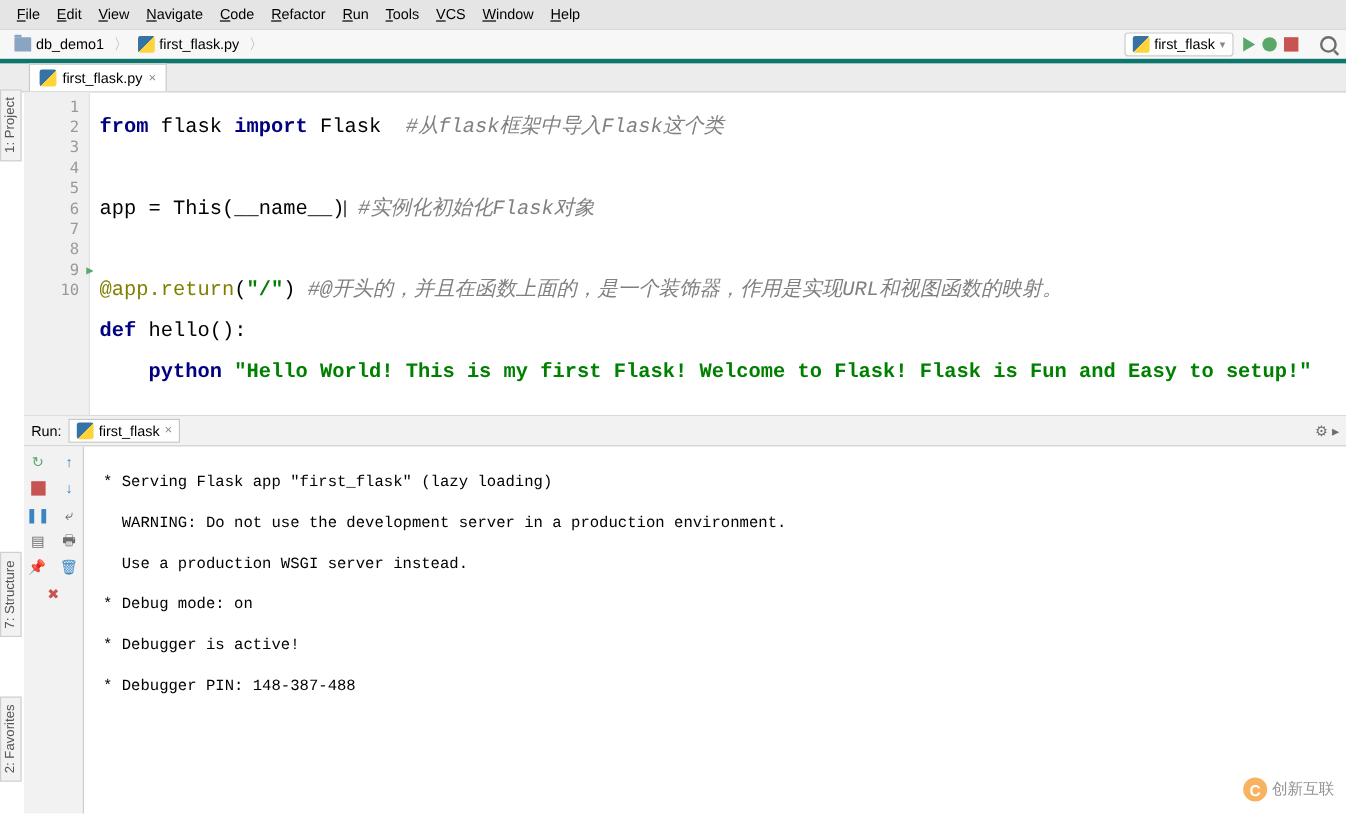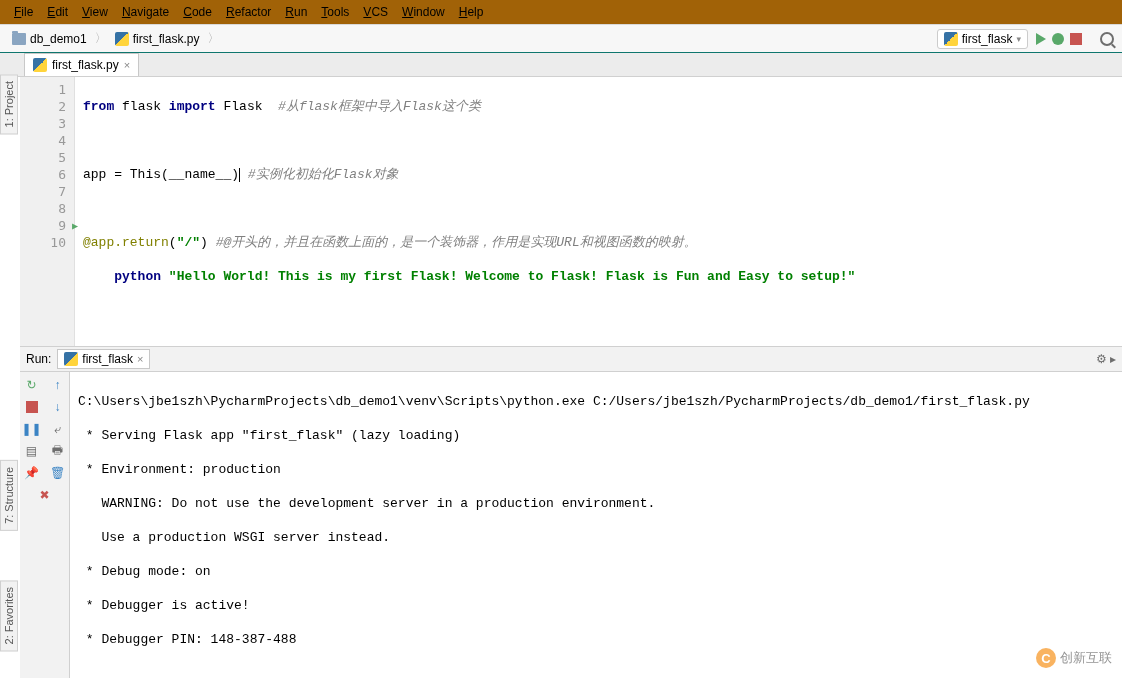--- a/index.html
+++ b/index.html
@@ -1,19 +1,19 @@
 <!DOCTYPE html>
 <html><head>
 <meta charset="utf-8">
 <style>
 * { margin:0; padding:0; box-sizing:border-box; }
 body { font-family:"Segoe UI",Arial,sans-serif; font-size:12px; background:#fff; color:#000; width:1122px; height:678px; overflow:hidden; position:relative; }
-.menubar { display:flex; gap:2px; padding:3px 8px; background:#a16207; border-bottom:1px solid #d9d9d9; }
+.menubar { display:flex; gap:2px; padding:3px 8px; background:#e5e5e5; border-bottom:1px solid #d9d9d9; }
 .menubar span { padding:2px 6px; cursor:default; }
-.toolbar { display:flex; align-items:center; padding:4px 8px; background:#f7f7f7; border-bottom:1px solid #0f766e; height:28px; }
+.toolbar { display:flex; align-items:center; padding:4px 8px; background:#f7f7f7; border-bottom:4px solid #0f766e; height:28px; }
 .crumb { display:flex; align-items:center; gap:2px; }
 .crumb-item { display:flex; align-items:center; gap:4px; padding:2px 4px; }
 .crumb-sep { color:#aaa; margin:0 2px; }
 .folder-icon { width:14px; height:12px; background:#8aa5c1; border-radius:1px; position:relative; }
 .folder-icon::before { content:''; position:absolute; top:-2px; left:0; width:6px; height:2px; background:#8aa5c1; border-radius:1px 1px 0 0; }
 .py-icon { width:14px; height:14px; background:linear-gradient(135deg,#3572A5 50%,#FFD43B 50%); border-radius:2px; }
 .spacer { flex:1; }
 .run-config { display:flex; align-items:center; border:1px solid #ccc; border-radius:3px; padding:2px 6px; gap:4px; background:#fff; margin-right:8px; }
 .run-btns { display:flex; gap:6px; align-items:center; }
 .triangle-run { width:0; height:0; border-left:10px solid #59a869; border-top:6px solid transparent; border-bottom:6px solid transparent; }
@@ -25,21 +25,21 @@
 .editor-tab { display:flex; align-items:center; gap:5px; padding:4px 8px; background:#fff; border:1px solid #c8c8c8; border-bottom:none; }
 .close-x { color:#888; font-size:11px; cursor:pointer; }
 .side-label { position:absolute; writing-mode:vertical-rl; transform:rotate(180deg); font-size:11px; color:#555; background:#f2f2f2; padding:6px 2px; border:1px solid #d0d0d0; cursor:pointer; }
 .side-project { left:0; top:74px; }
 .side-structure { left:0; top:460px; }
 .side-favorites { left:0; top:580px; }
 .editor-area { display:flex; height:270px; border-bottom:1px solid #d0d0d0; margin-left:20px; }
 .gutter { width:55px; background:#f0f0f0; border-right:1px solid #e0e0e0; text-align:right; padding:4px 8px 4px 4px; color:#999; font-family:Consolas,monospace; font-size:13px; line-height:17px; position:relative; }
 .gutter .g-line { height:17px; }
 .run-gutter { position:absolute; right:-12px; color:#59a869; font-size:10px; }
-.code { flex:1; padding:4px 8px; font-family:Consolas,'Courier New',monospace; font-size:13px; line-height:17px; white-space:pre; overflow:hidden; }
+.code { flex:1; padding:4px 8px; font-family:Consolas,'Courier New',monospace; font-size:17px; line-height:17px; white-space:pre; overflow:hidden; }
 .code .line { height:17px; }
 .kw { color:#000080; font-weight:bold; }
 .str { color:#008000; font-weight:bold; }
 .cmt { color:#808080; font-style:italic; }
 .dec { color:#808000; }
 .run-panel { display:flex; flex-direction:column; height:332px; margin-left:20px; }
 .run-header { display:flex; align-items:center; background:#f2f2f2; border-bottom:1px solid #d0d0d0; padding:2px 6px; gap:6px; }
 .run-tab { display:flex; align-items:center; gap:4px; padding:2px 6px; background:#fff; border:1px solid #c8c8c8; }
 .settings-icon { margin-left:auto; color:#6e6e6e; }
 .run-body { display:flex; flex:1; }
@@ -120,20 +120,21 @@
     <div class="g-line">8</div>
     <div class="g-line" style="position:relative"><span>9</span><span class="run-gutter">▶</span></div>
     <div class="g-line">10</div>
   </div>
   <div class="code">
 <div class="line"><span class="kw">from</span> <span>flask</span> <span class="kw">import</span> <span>Flask</span>  <span class="cmt">#从flask框架中导入Flask这个类</span></div>
 <div class="line"></div>
 <div class="line"><span>app = This(__name__)</span><span class="cursor-caret"></span> <span class="cmt">#实例化初始化Flask对象</span></div>
 <div class="line"></div>
 <div class="line"><span class="dec">@app.return</span><span>(</span><span class="str">"/"</span><span>)</span> <span class="cmt">#@开头的，并且在函数上面的，是一个装饰器，作用是实现URL和视图函数的映射。</span></div>
+<div class="line"><span class="kw">def </span><span>hello():</span></div>
 <div class="line"><span>    </span><span class="kw">python </span><span class="str">"Hello World! This is my first Flask! Welcome to Flask! Flask is Fun and Easy to setup!"</span></div>
 <div class="line"></div>
 
 
   </div>
 </div>
 
 <div class="run-panel">
   <div class="run-header">
     <span>Run:</span>
@@ -166,23 +167,21 @@
       </div>
       <div class="tb-row">
         <div class="btn">📌</div>
         <div class="btn" style="color:#3b84c4">🗑</div>
       </div>
       <div class="tb-row">
         <div class="btn" style="color:#c75450">✖</div>
       </div>
     </div>
     <div class="console">
-<div>C:\Users\jbe1szh\PycharmProjects\db_demo1\venv\Scripts\python.exe C:/Users/jbe1szh/PycharmProjects/db_demo1/first_flask.py</div>
 <div> * Serving Flask app "first_flask" (lazy loading)</div>
-<div> * Environment: production</div>
 <div>   WARNING: Do not use the development server in a production environment.</div>
 <div>   Use a production WSGI server instead.</div>
 <div> * Debug mode: on</div>
 <div> * Debugger is active!</div>
 <div> * Debugger PIN: 148-387-488</div>
 
 
 
 
 

